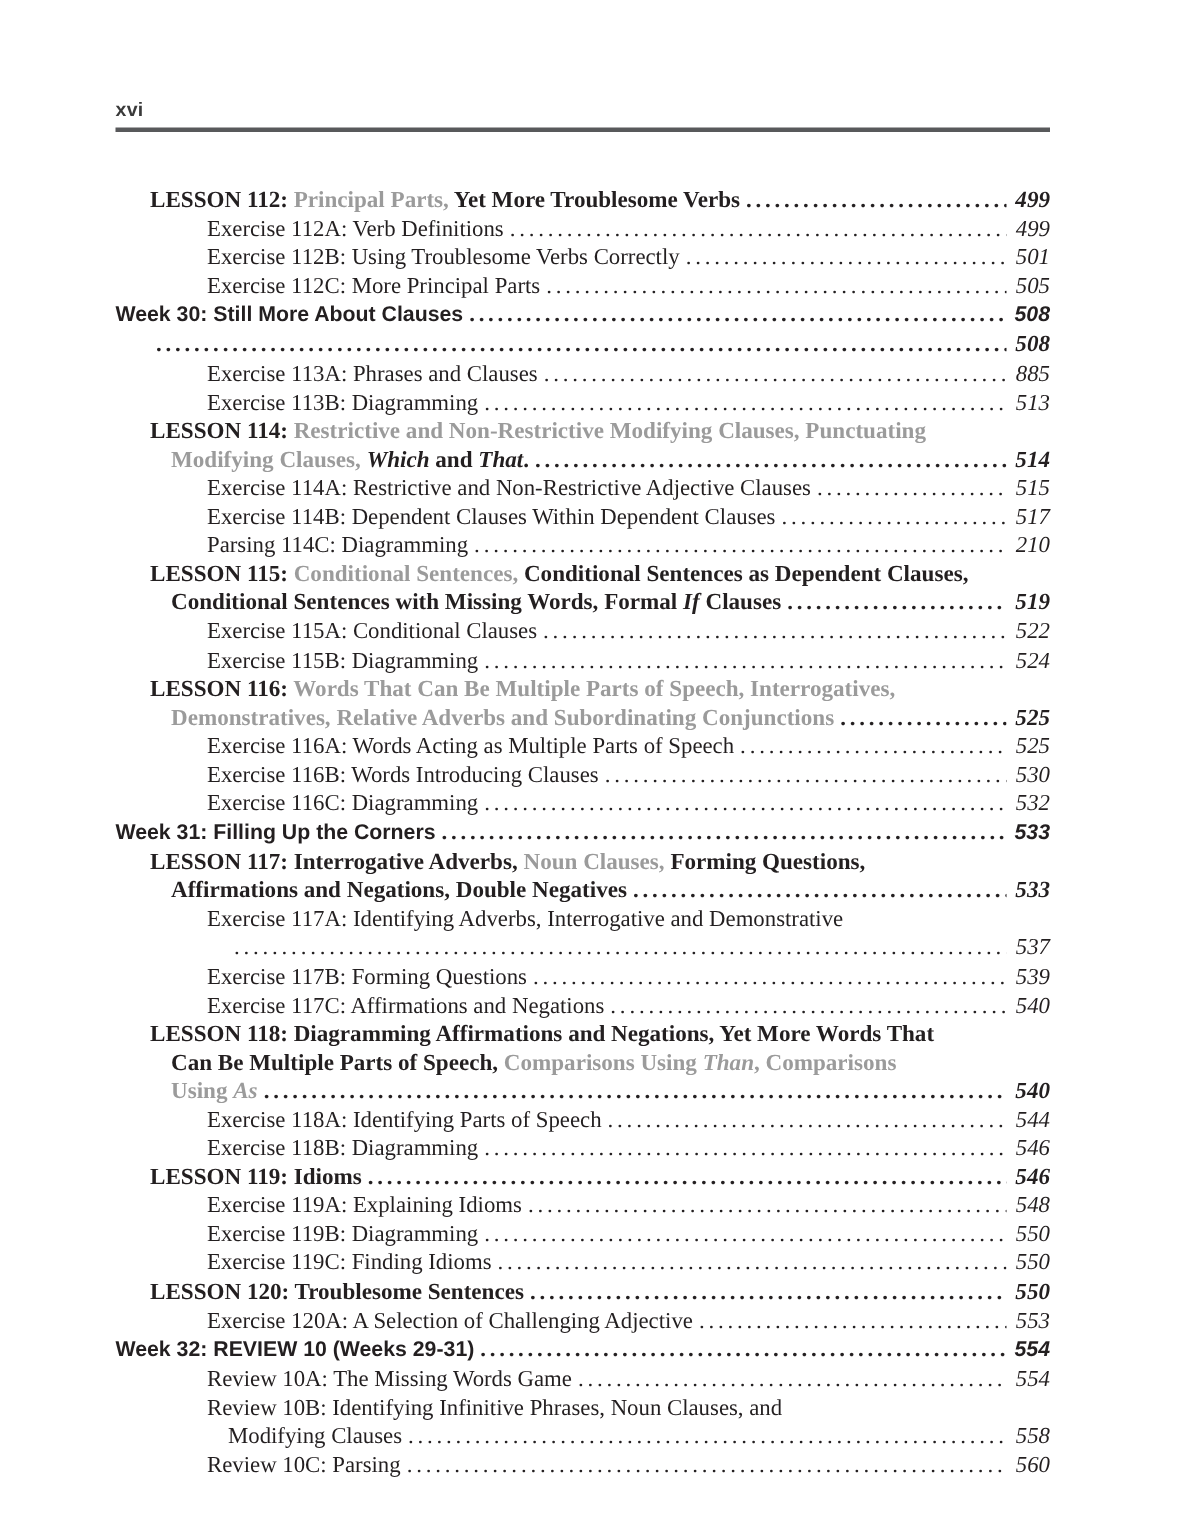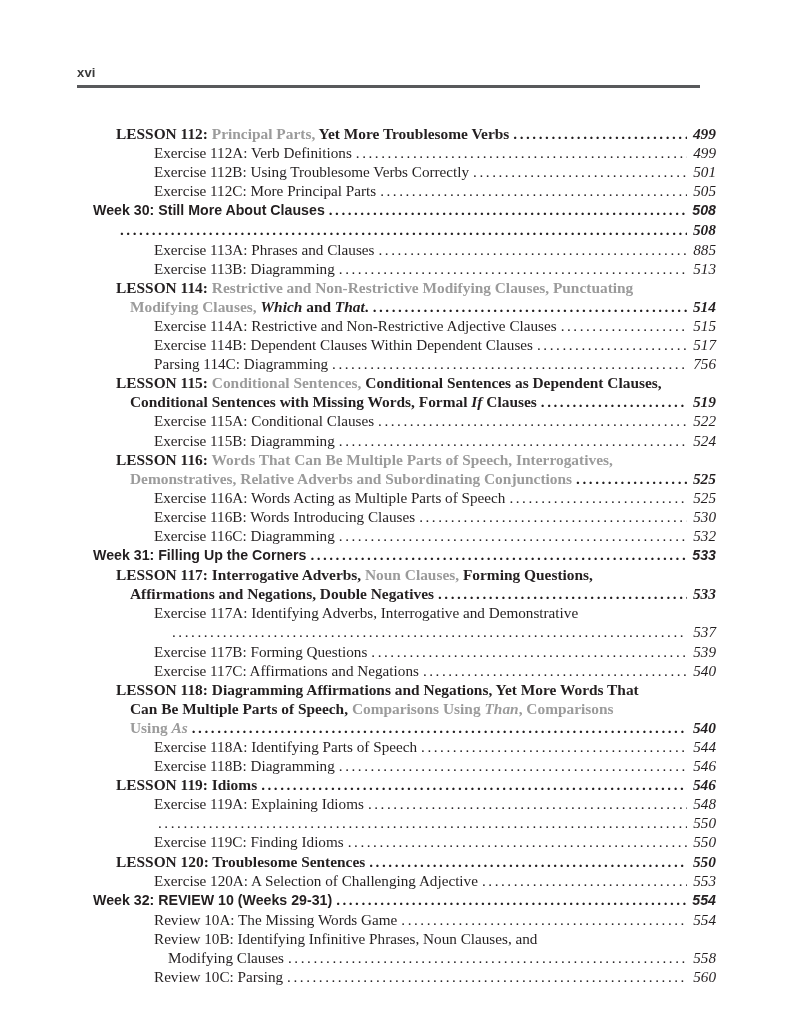--- a/index.html
+++ b/index.html
@@ -46,21 +46,20 @@
     background: #58595b;
     width: 623px;
   }
 
   
   .toc {
     position: absolute;
     left: 0;
     top: 124px;
     width: 681px;
-    padding-left: 16px;
   }
 
   .row {
     position: relative;
     display: block;
     width: 623px;
     margin-left: 77px;
     font-size: 15.2px;
     line-height: 19.1px;
     white-space: nowrap;
@@ -218,21 +217,21 @@
         <div class="line">
           <span class="txt"><span class="seg bk">Exercise 114B: Dependent Clauses Within Dependent Clauses</span></span>
           <span class="leader" aria-hidden="true">........................................................................................................................................................................................................</span>
           <span class="pg">517</span>
         </div>
       </div>
       <div class="row exercise lvl-ex">
         <div class="line">
           <span class="txt"><span class="seg bk">Parsing 114C: Diagramming</span></span>
           <span class="leader" aria-hidden="true">........................................................................................................................................................................................................</span>
-          <span class="pg">756</span>
+          <span class="pg">210</span>
         </div>
       </div>
       <div class="row lesson lvl-lesson">
         <div class="line nolead">
           <span class="txt"><span class="seg bk">LESSON 115: </span><span class="seg gray">Conditional Sentences,</span><span class="seg bk"> Conditional Sentences as Dependent Clauses,</span></span>
         </div>
       </div>
       <div class="row lesson lvl-cont">
         <div class="line">
           <span class="txt"><span class="seg bk">Conditional Sentences with Missing Words, Formal </span><span class="seg bk it">If</span><span class="seg bk"> Clauses</span></span>
@@ -371,20 +370,21 @@
       </div>
       <div class="row exercise lvl-ex">
         <div class="line">
           <span class="txt"><span class="seg bk">Exercise 119A: Explaining Idioms</span></span>
           <span class="leader" aria-hidden="true">........................................................................................................................................................................................................</span>
           <span class="pg">548</span>
         </div>
       </div>
       <div class="row exercise lvl-ex">
         <div class="line">
+          <span class="txt"><span class="seg bk">Exercise 119B: Diagramming</span></span>
           <span class="leader" aria-hidden="true">........................................................................................................................................................................................................</span>
           <span class="pg">550</span>
         </div>
       </div>
       <div class="row exercise lvl-ex">
         <div class="line">
           <span class="txt"><span class="seg bk">Exercise 119C: Finding Idioms</span></span>
           <span class="leader" aria-hidden="true">........................................................................................................................................................................................................</span>
           <span class="pg">550</span>
         </div>

